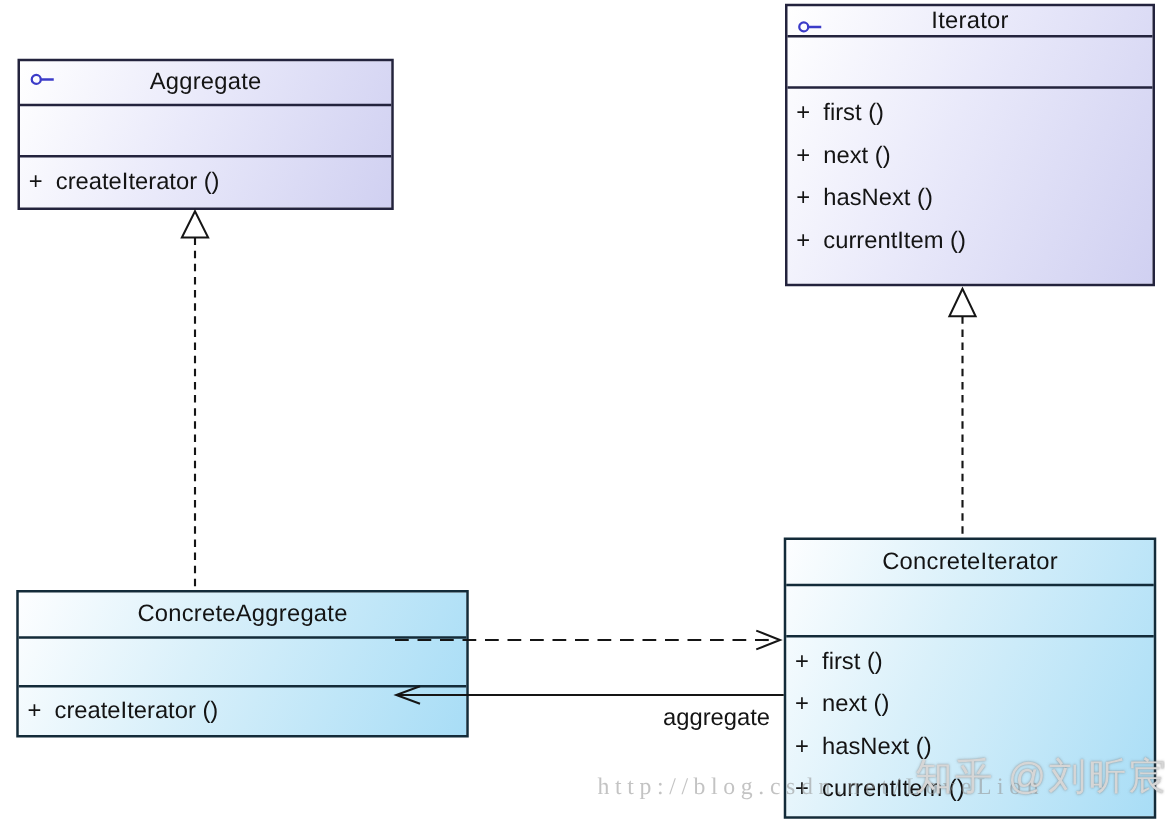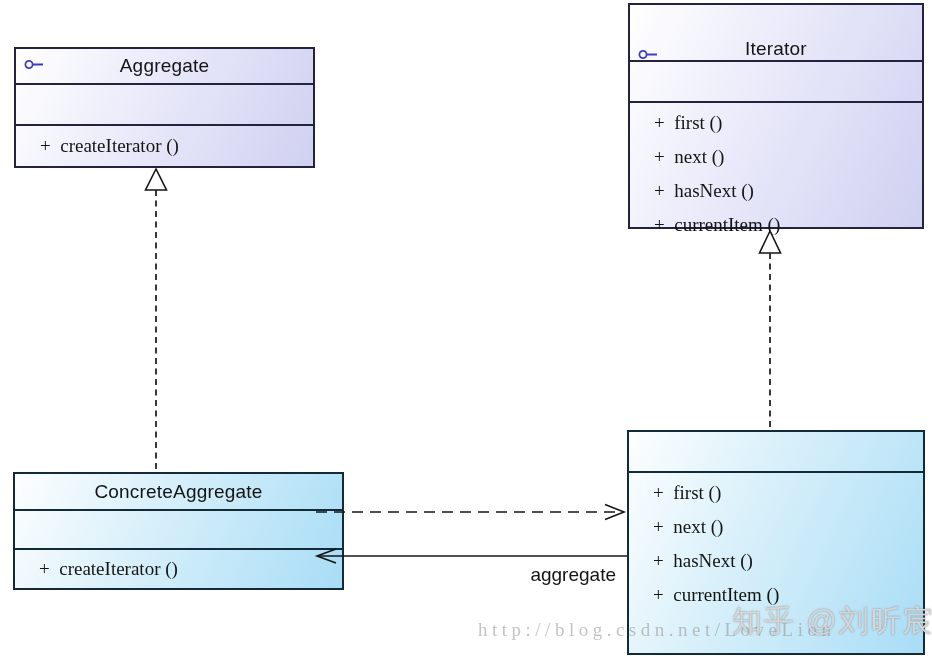--- a/index.html
+++ b/index.html
@@ -19,21 +19,21 @@
     border:2px solid #132b39;
     background:linear-gradient(115deg,#fdfeff 0%,#d9f0fa 40%,#a8ddf6 100%);
   }
   .sec{box-sizing:border-box;position:relative;}
   .uml-class.lavender .sec{border-bottom:2px solid #23233d;}
   .uml-class.blue .sec{border-bottom:2px solid #132b39;}
   .sec:last-child{border-bottom:none !important;}
   .sec-header{display:flex;align-items:center;justify-content:center;}
   .class-title{font-size:19px;letter-spacing:.2px;}
   .iface-icon{position:absolute;left:8px;top:7px;}
-  .sec-methods{padding-left:24px;font-family:Liberation Serif, serif;}
+  .sec-methods{padding-left:7px;}
   .sec-methods.single{display:flex;align-items:center;border-radius:10px;}
   .method-row{font-size:19px;line-height:34px;white-space:pre;}
   .sec-methods.single .method-row{line-height:normal;}
   .sec-methods.multi{padding-top:3px;}
   
   .edge-label{
     position:absolute;font-size:19px;color:#141414;
   }
   
   .wm-zhihu{
@@ -93,49 +93,52 @@
       </span>
       <span class="class-title">Aggregate</span>
     </div>
     <div class="sec" style="height:41px;"></div>
     <div class="sec sec-methods single" style="height:40px;">
       <div class="method-row">+  createIterator ()</div>
     </div>
   </div>
 
   <div class="uml-class lavender" style="left:628px;top:3px;width:296px;height:226px;">
-    <div class="sec sec-header" style="height:25px;margin-top:32px;">
+    <div class="sec sec-header" style="height:25px;">
       <span class="iface-icon" style="top:9px;">
         <svg width="22" height="11" viewBox="0 0 22 11">
           <circle cx="5" cy="5.5" r="3.6" fill="none" stroke="#3c3cc8" stroke-width="1.8"></circle>
           <line x1="8.8" y1="5.5" x2="19" y2="5.5" stroke="#3c3cc8" stroke-width="2"></line>
         </svg>
       </span>
       <span class="class-title">Iterator</span>
     </div>
     <div class="sec" style="height:41px;"></div>
     <div class="sec sec-methods multi" style="height:142px;">
       <div class="method-row">+  first ()</div>
       <div class="method-row">+  next ()</div>
       <div class="method-row">+  hasNext ()</div>
       <div class="method-row">+  currentItem ()</div>
     </div>
   </div>
 
-  <div class="uml-class blue" style="left:13px;top:472px;width:331px;height:118px;">
+  <div class="uml-class blue" style="left:13px;top:472px;width:362px;height:118px;">
     <div class="sec sec-header" style="height:37px;">
       <span class="class-title">ConcreteAggregate</span>
     </div>
     <div class="sec" style="height:39px;"></div>
     <div class="sec sec-methods single" style="height:38px;">
       <div class="method-row">+  createIterator ()</div>
     </div>
   </div>
 
   <div class="uml-class blue" style="left:627px;top:430px;width:298px;height:225px;">
+    <div class="sec sec-header" style="height:37px;">
+      <span class="class-title">ConcreteIterator</span>
+    </div>
     <div class="sec" style="height:41px;"></div>
     <div class="sec sec-methods multi" style="height:143px;">
       <div class="method-row">+  first ()</div>
       <div class="method-row">+  next ()</div>
       <div class="method-row">+  hasNext ()</div>
       <div class="method-row">+  currentItem ()</div>
     </div>
   </div>
 
   <div class="edge-label" style="left:504px;top:564px;width:112px;text-align:right;">aggregate</div>

